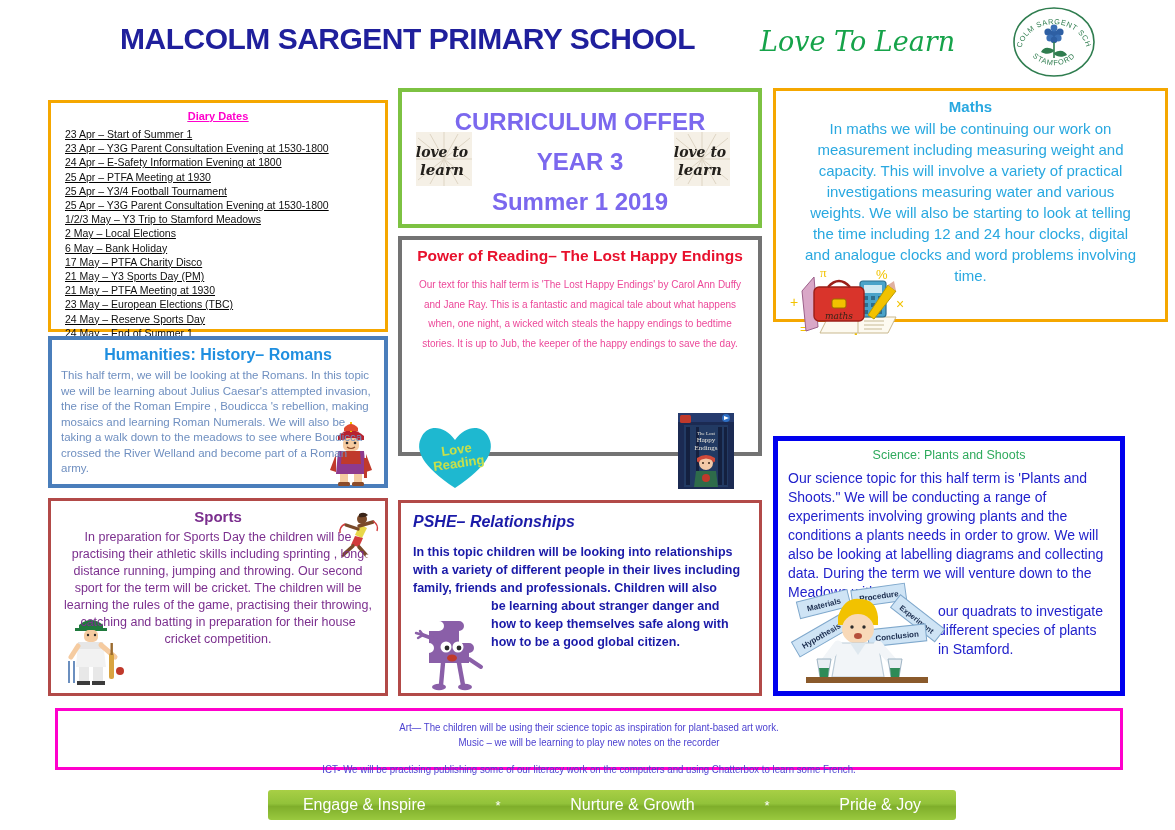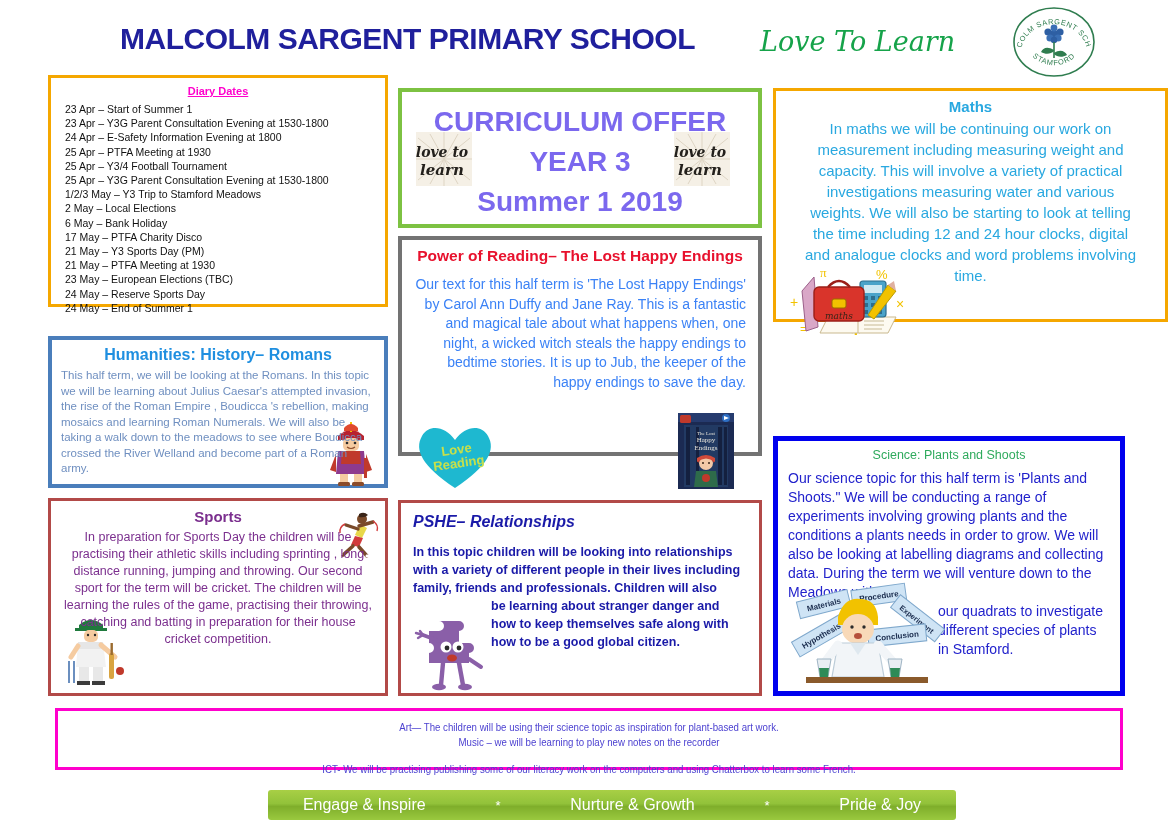--- a/index.html
+++ b/index.html
@@ -30,21 +30,21 @@
     position:absolute;left:1008px;top:6px;width:92px;height:72px;
   }
   .logo svg{display:block;}
 
   
   .box{position:absolute;background:#ffffff;box-sizing:border-box;}
   .box-title{text-align:center;font-weight:bold;}
   .box-body{}
 
   
-  #diary{left:48px;top:75px;width:340px;height:232px;border:3px solid #f5a700;}
+  #diary{left:48px;top:100px;width:340px;height:232px;border:3px solid #f5a700;text-decoration:underline;}
   #diary .box-title{
     color:#ff00cc;font-size:11px;text-decoration:underline;
     margin:7px 0 5px 0;font-weight:bold;
   }
   .diary-list{margin:0;padding:0 0 0 14px;list-style:none;}
   .diary-list li{
     font-size:10.5px;color:#111111;line-height:14.2px;white-space:nowrap;
   }
 
   
@@ -62,28 +62,28 @@
     color:#7b2f8e;font-size:12.5px;line-height:17px;
     padding:0 10px;text-align:center;position:relative;z-index:2;
   }
 
   
   #offer{left:398px;top:88px;width:364px;height:140px;border:4px solid #7dc242;}
   .offer-lines{
     position:relative;z-index:2;text-align:center;color:#7b68ee;
     font-weight:bold;padding-top:10px;
   }
-  .offer-lines div{line-height:40px;font-size:28px;}
+  .offer-lines div{line-height:40px;font-size:24px;}
 
   
   #reading{left:398px;top:236px;width:364px;height:220px;border:4px solid #737373;}
   #reading .box-title{color:#e8112d;font-size:15.5px;margin:6px 10px 10px 10px;line-height:19px;}
   #reading .box-body{
-    color:#3b82f6;font-size:14px;line-height:19.5px;
-    padding:0 12px;text-align:right;
+    color:#ec4899;font-size:10px;line-height:19.5px;
+    padding:0 12px;text-align:center;
   }
 
   
   #pshe{left:398px;top:500px;width:364px;height:196px;border:3px solid #b24a48;}
   #pshe .box-title{
     color:#1a1aa8;font-size:16px;text-align:left;
     margin:10px 0 12px 12px;
     font-style:italic;
   }
   #pshe .box-body{

